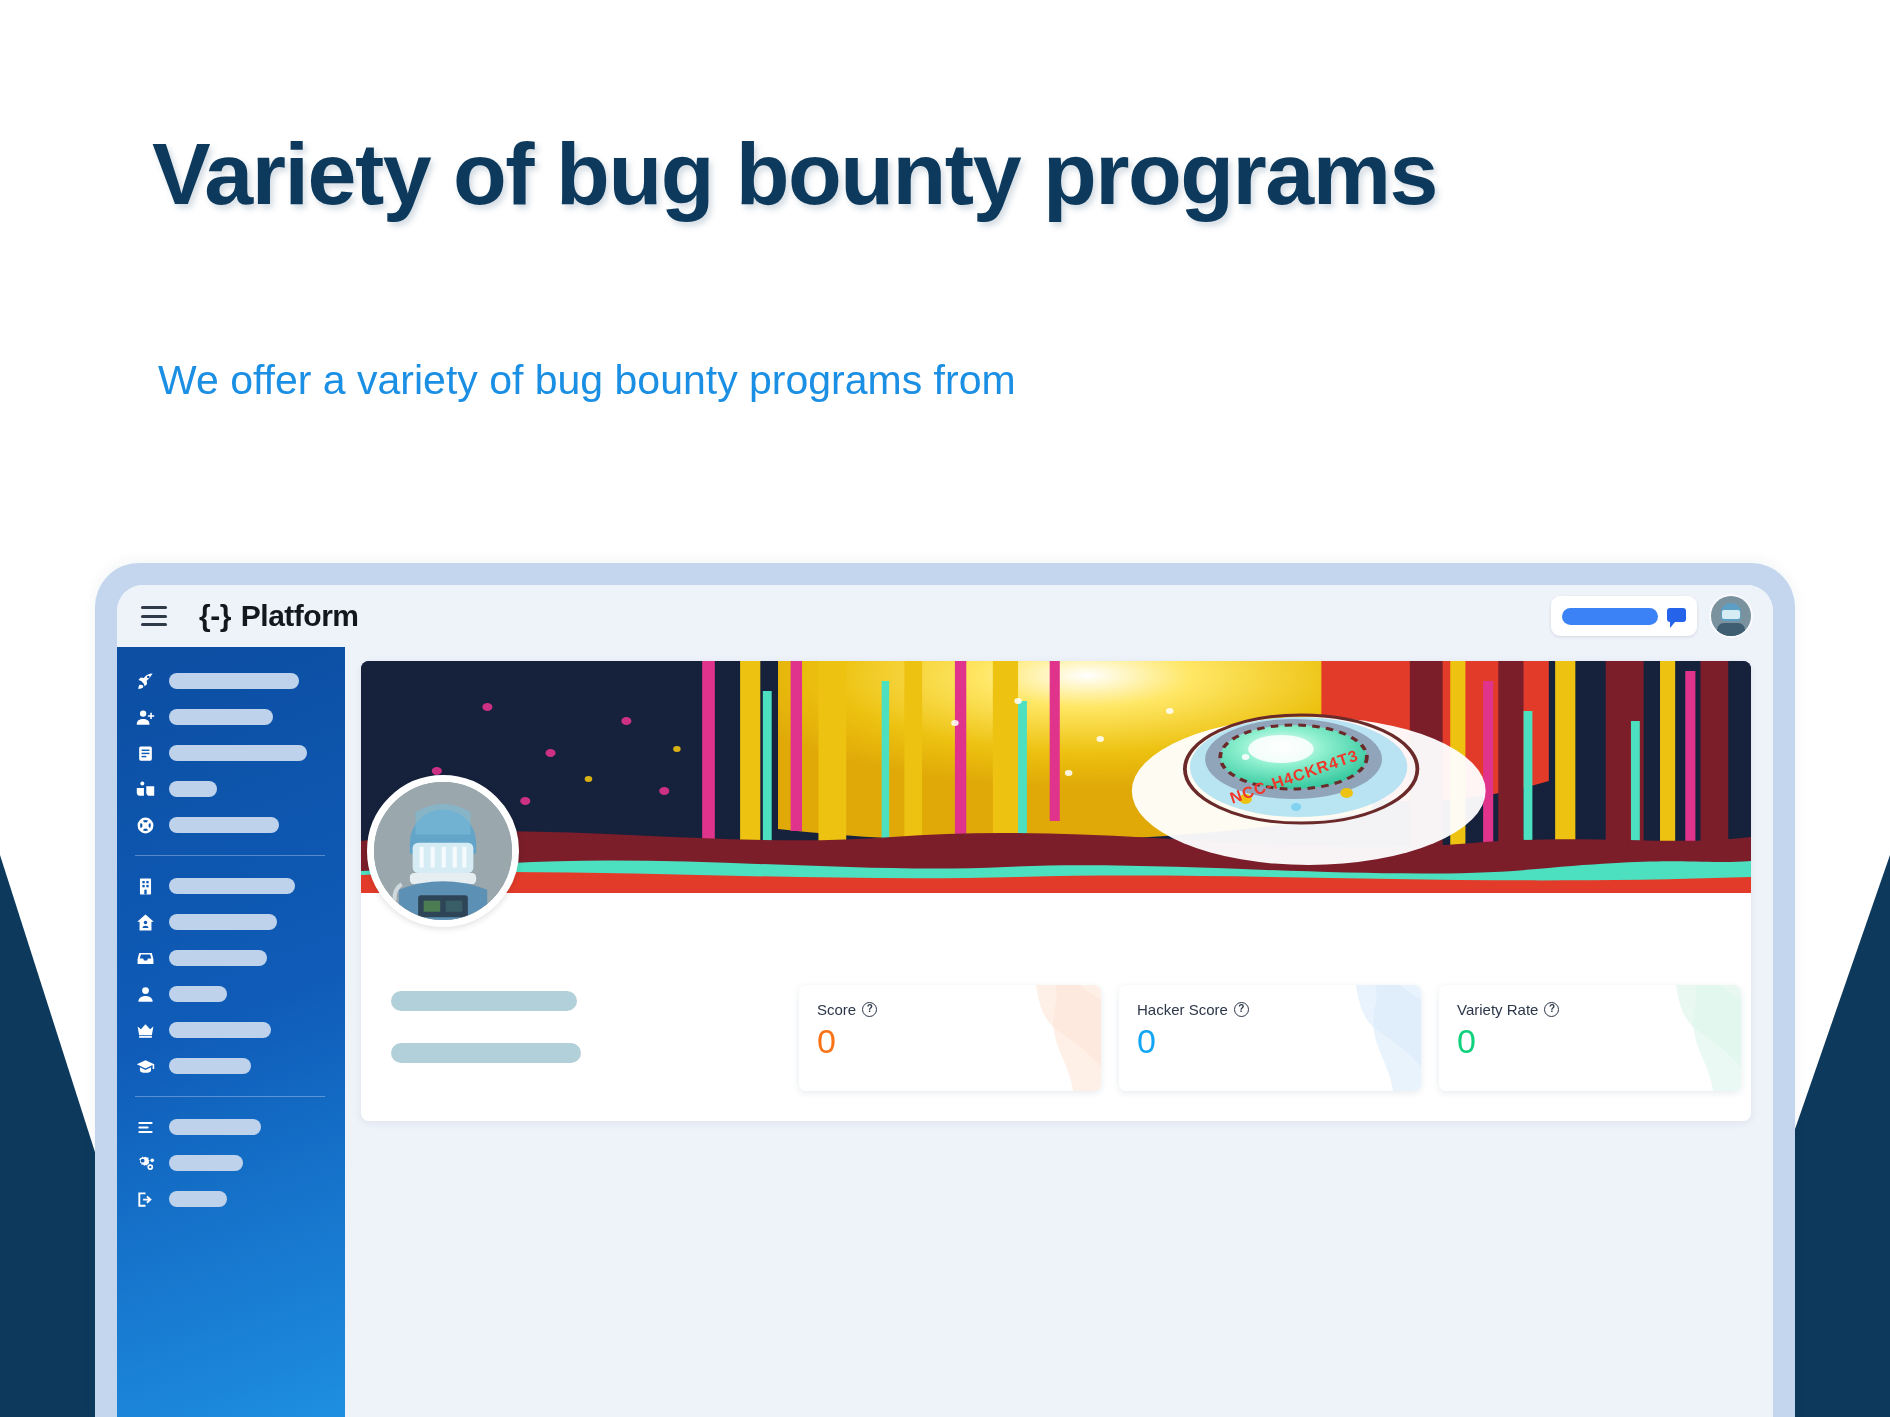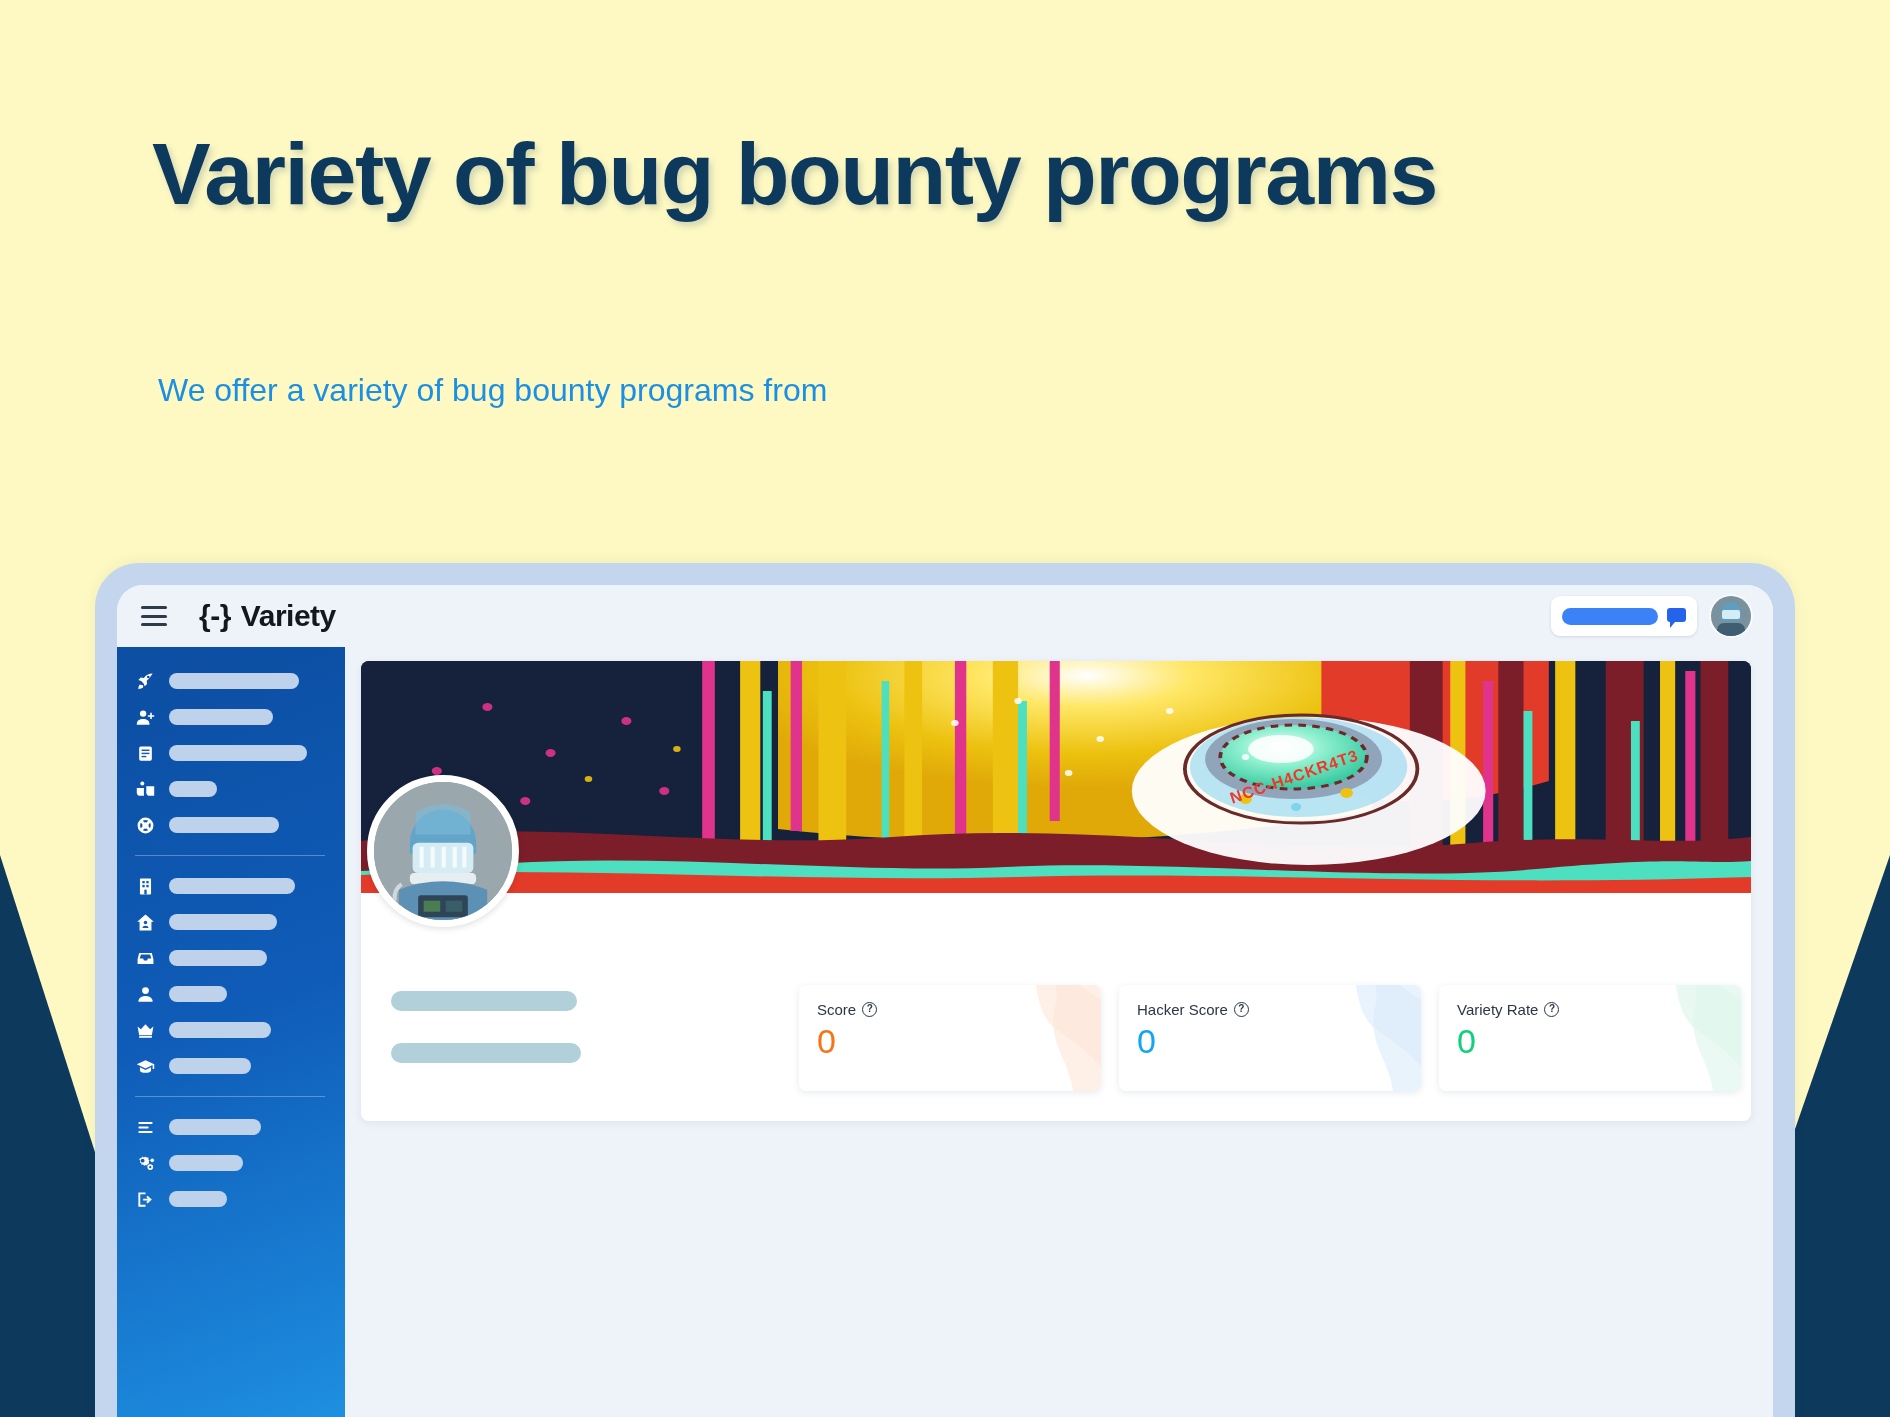--- a/index.html
+++ b/index.html
@@ -2,21 +2,21 @@
 <html><head>
 <meta charset="utf-8">
 <style>
   * { box-sizing: border-box; margin: 0; padding: 0; }
   html, body {
     width: 1890px; height: 1417px;
     overflow: hidden;
     font-family: "Liberation Sans", sans-serif;
     background: #e5e9f2;
   }
-  #root { position: relative; width: 1890px; height: 1417px; background: #fef9c3; overflow: hidden; }
+  #root { position: relative; width: 1890px; height: 1417px; background: #ffffff; overflow: hidden; }
 
   
   .wedge { position: absolute; background: #0d3a5c; }
   .wedge-left {
     left: 0; top: 855px; width: 115px; height: 562px;
     clip-path: polygon(0 0, 100% 64%, 100% 100%, 0 100%);
   }
   .wedge-right {
     right: 0; top: 855px; width: 152px; height: 562px;
     clip-path: polygon(100% 0, 100% 100%, 18% 100%, 18% 64%);
@@ -24,22 +24,22 @@
 
   
   .headline {
     position: absolute; left: 152px; top: 128px;
     font-size: 88px; font-weight: 700; letter-spacing: -1.5px;
     color: #0d3a5c; line-height: 1.05;
     text-shadow: 3px 4px 6px rgba(13,58,92,0.18);
     white-space: nowrap;
   }
   .subhead {
-    position: absolute; left: 158px; top: 368px;
-    font-size: 32px; font-weight: 400; color: #1a8fe3; line-height: 1.38;
+    position: absolute; left: 158px; top: 352px;
+    font-size: 41px; font-weight: 400; color: #1a8fe3; line-height: 1.38;
   }
   .subhead .l2 { padding-left: 8px; display: block; }
 
   
   .device {
     position: absolute; left: 95px; top: 563px;
     width: 1700px; height: 854px;
     background: #c3d6ee;
     border-radius: 44px 44px 0 0;
     padding: 22px 22px 0 22px;
@@ -161,21 +161,21 @@
     <div class="screen">
 
       <div class="topbar">
         <div class="hamburger">
           <span></span>
             <span></span>
             <span></span>
         </div>
         <div class="brand">
           <span class="braces">{-}</span>
-          <span>Variety</span>
+          <span>Platform</span>
         </div>
         <div class="topbar-right">
           <div class="chat-pill">
             <div class="bar"></div>
             <div class="chat-bubble">
               <div class="b"></div>
                 <div class="t"></div>
             </div>
           </div>
           <div class="topavatar">

